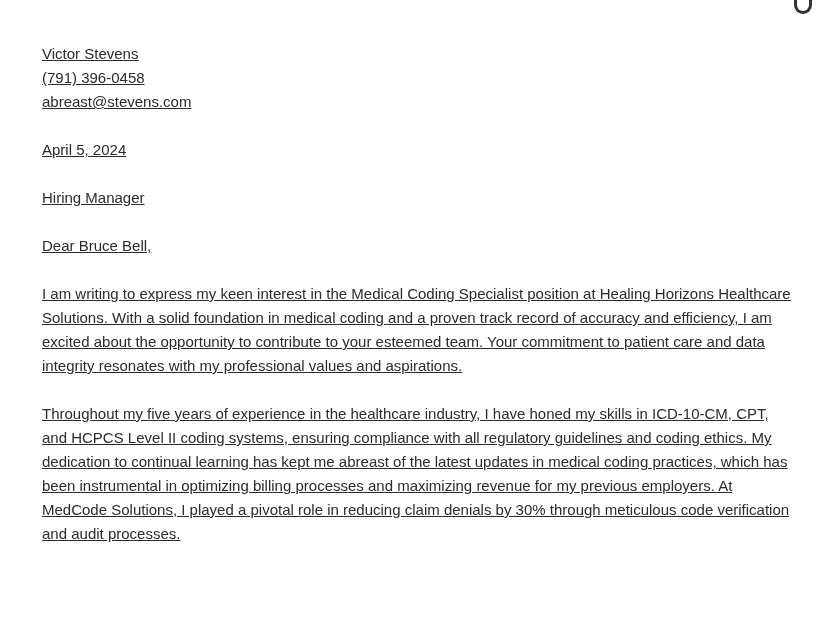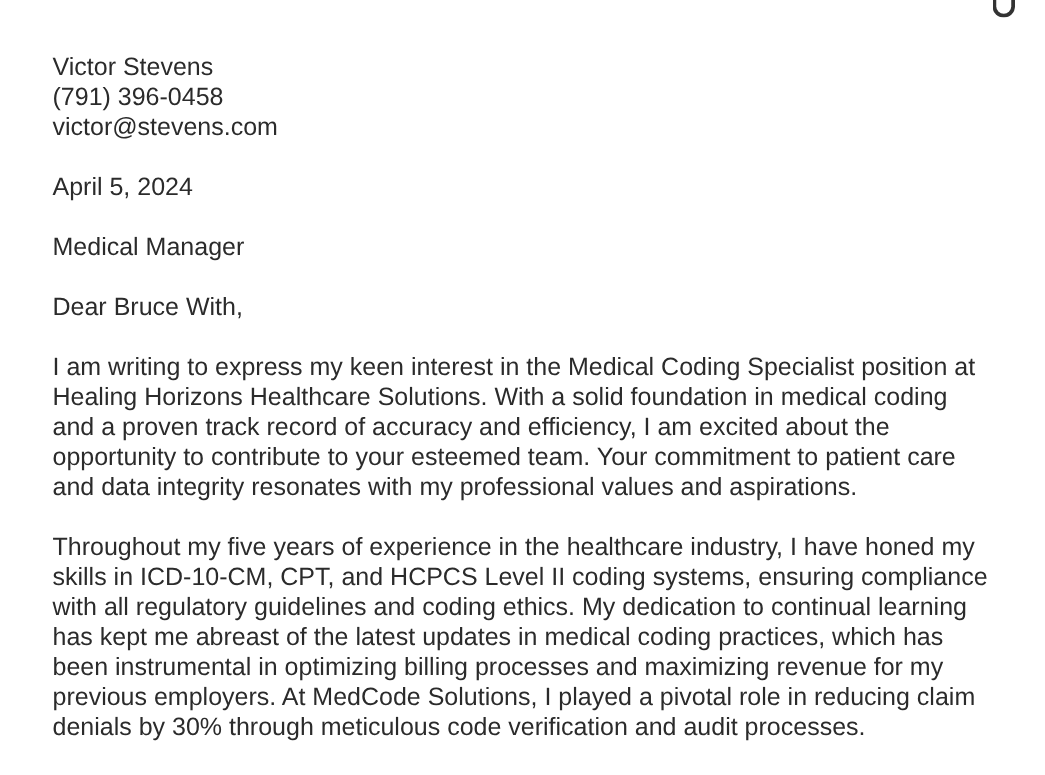--- a/index.html
+++ b/index.html
@@ -1,34 +1,34 @@
 <!DOCTYPE html>
 <html><head>
 <meta charset="utf-8">
 <style>
   html, body { margin: 0; padding: 0; background: #ffffff; }
   body { width: 836px; height: 620px; overflow: hidden; position: relative;
          font-family: "Liberation Sans", "DejaVu Sans", sans-serif; color: #2b2b2b; }
   .corner-glyph { position: absolute; left: 794px; top: -14px; width: 18px; height: 28px;
                   border: 3px solid #333; border-top: none; border-radius: 0 0 10px 10px; box-sizing: border-box; }
-  .letter { position: absolute; left: 42px; top: 42px; width: 750px; font-size: 20px; line-height: 24px; }
+  .letter { position: absolute; left: 42px; top: 42px; width: 750px; font-size: 15px; line-height: 24px; text-decoration: underline; }
   .letter p { margin: 0 0 24px 0; }
   .line { display: block; }
 </style>
 </head>
 <body>
 
 <div class="corner-glyph"></div>
 
 <div class="letter">
   <p>
     <span class="line">Victor Stevens</span>
     <span class="line">(791) 396-0458</span>
-    <span class="line">victor@stevens.com</span>
+    <span class="line">abreast@stevens.com</span>
   </p>
   <p>April 5, 2024</p>
   <p>
-    <span class="line">Medical Manager</span>
+    <span class="line">Hiring Manager</span>
   </p>
-  <p>Dear Bruce With,</p>
+  <p>Dear Bruce Bell,</p>
   <p>I am writing to express my keen interest in the Medical Coding Specialist position at Healing Horizons Healthcare Solutions. With a solid foundation in medical coding and a proven track record of accuracy and efficiency, I am excited about the opportunity to contribute to your esteemed team. Your commitment to patient care and data integrity resonates with my professional values and aspirations.</p>
   <p>Throughout my five years of experience in the healthcare industry, I have honed my skills in ICD-10-CM, CPT, and HCPCS Level II coding systems, ensuring compliance with all regulatory guidelines and coding ethics. My dedication to continual learning has kept me abreast of the latest updates in medical coding practices, which has been instrumental in optimizing billing processes and maximizing revenue for my previous employers. At MedCode Solutions, I played a pivotal role in reducing claim denials by 30% through meticulous code verification and audit processes.</p>
 </div>
 
 </body></html>

